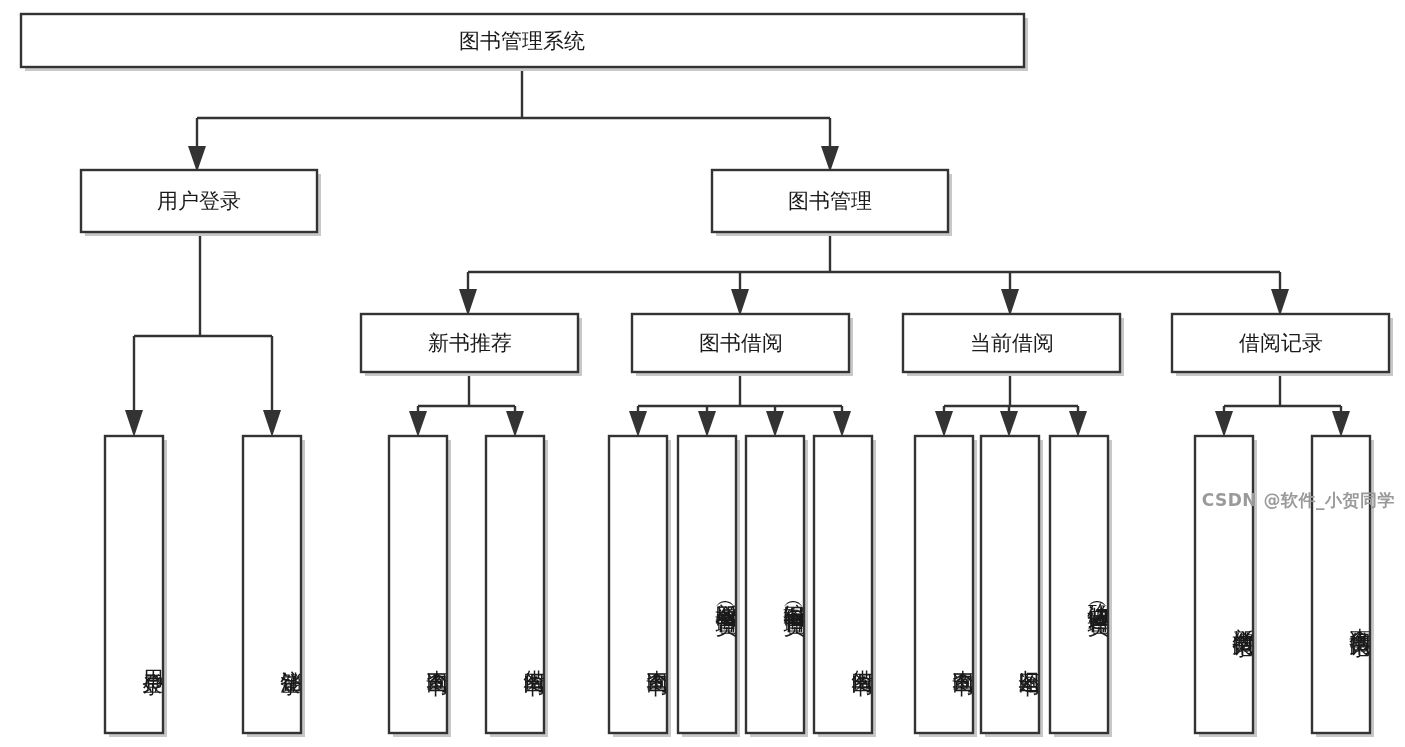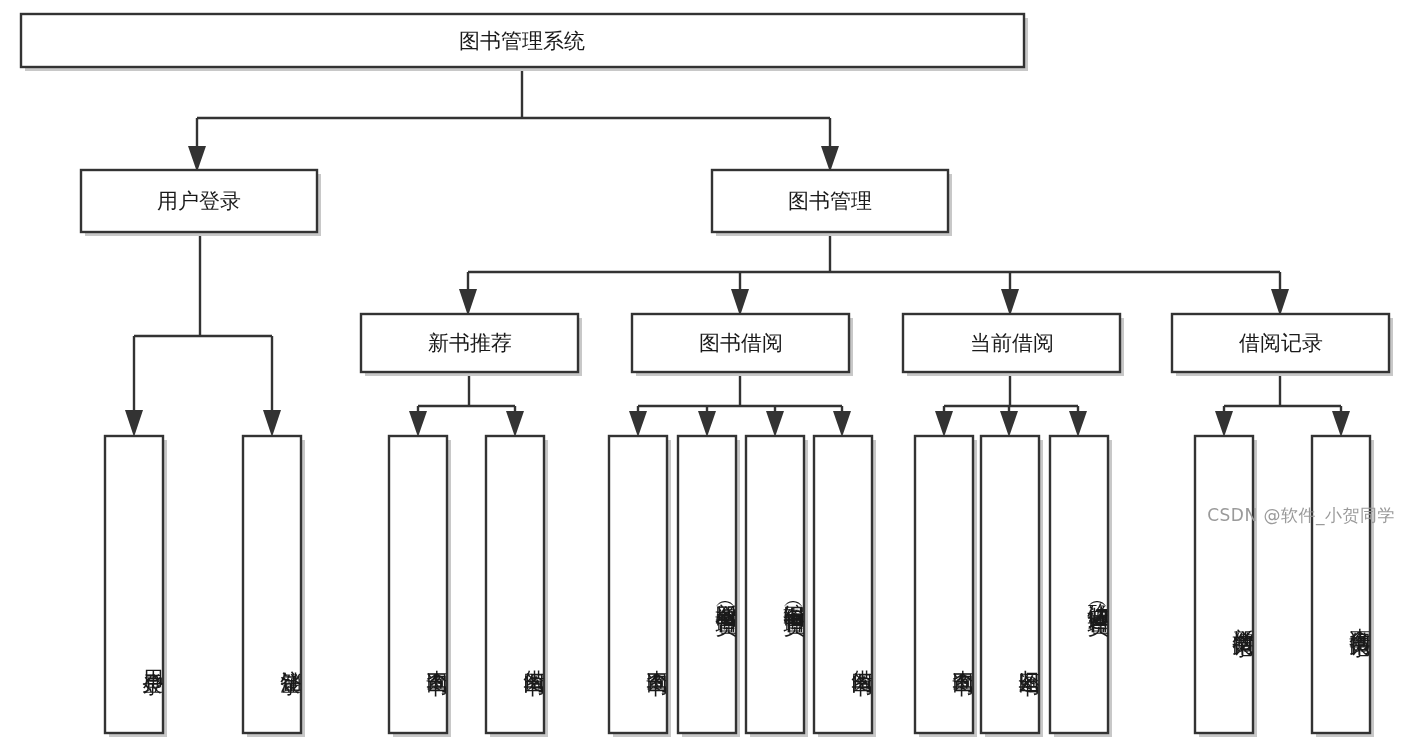--- a/index.html
+++ b/index.html
@@ -62,26 +62,27 @@
     line-height: 1;
     display: flex;
     align-items: flex-start;
     justify-content: center;
     white-space: nowrap;
     pointer-events: none;
   }
   .watermark {
     position: absolute;
     right: 10px;
-    bottom: 8px;
+    bottom: 23px;
     font-family: "DejaVu Sans", "Liberation Sans", sans-serif;
     font-size: 17px;
     color: #9a9a9a;
     letter-spacing: 0.5px;
     white-space: nowrap;
+    font-weight: bold;
   }
 </style>
 </head>
 <body>
 
 <div id="diagram-root">
 
   <svg id="tree-svg" viewBox="0 0 1405 747">
 
     <g>

